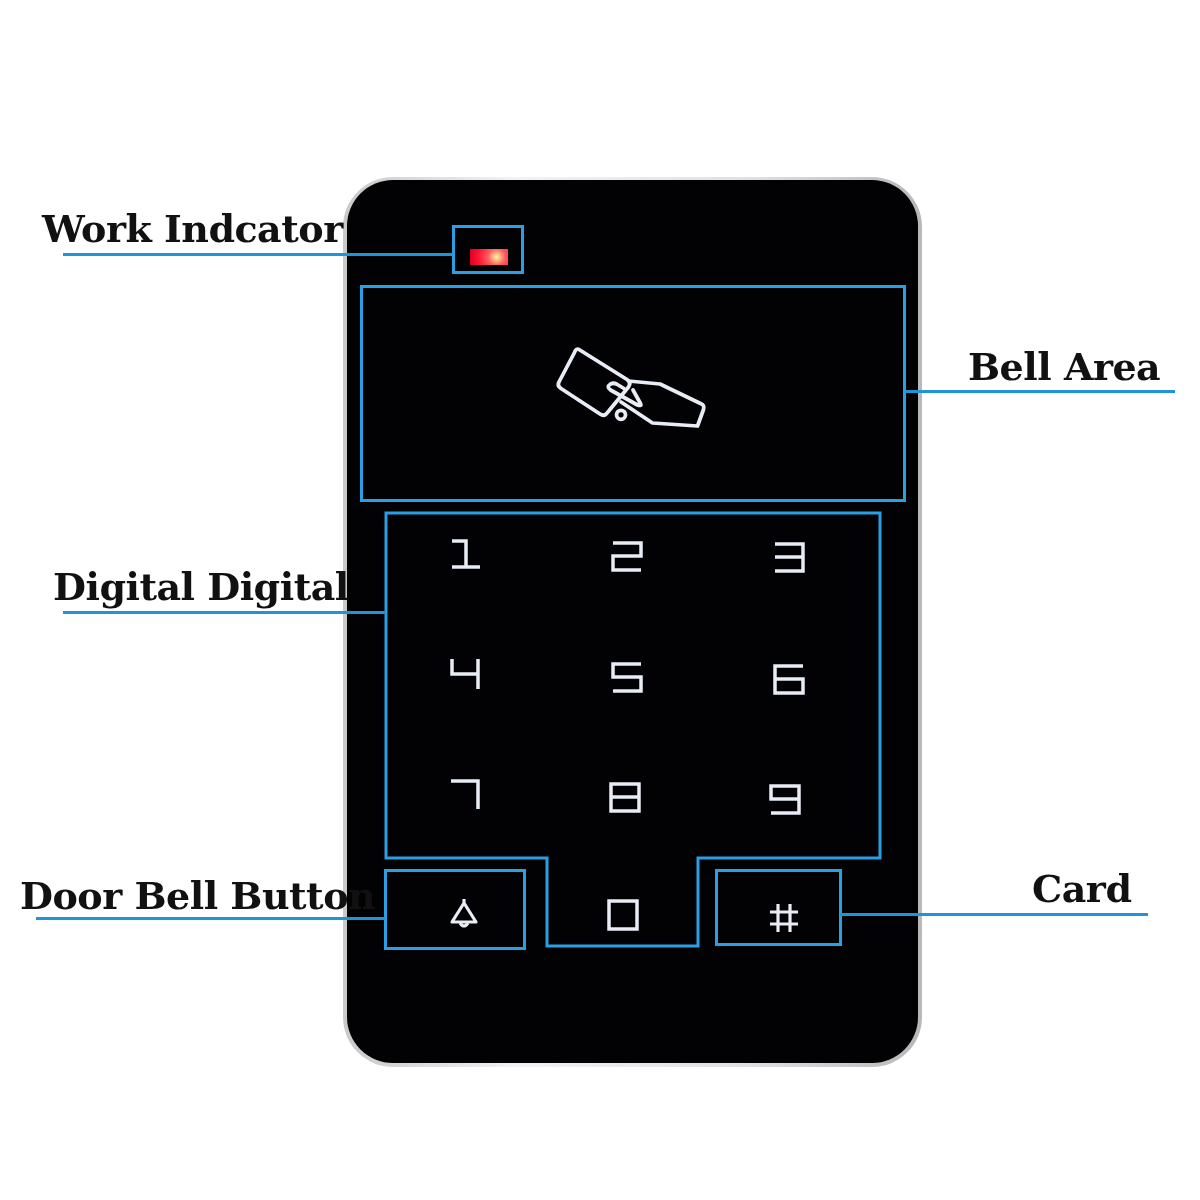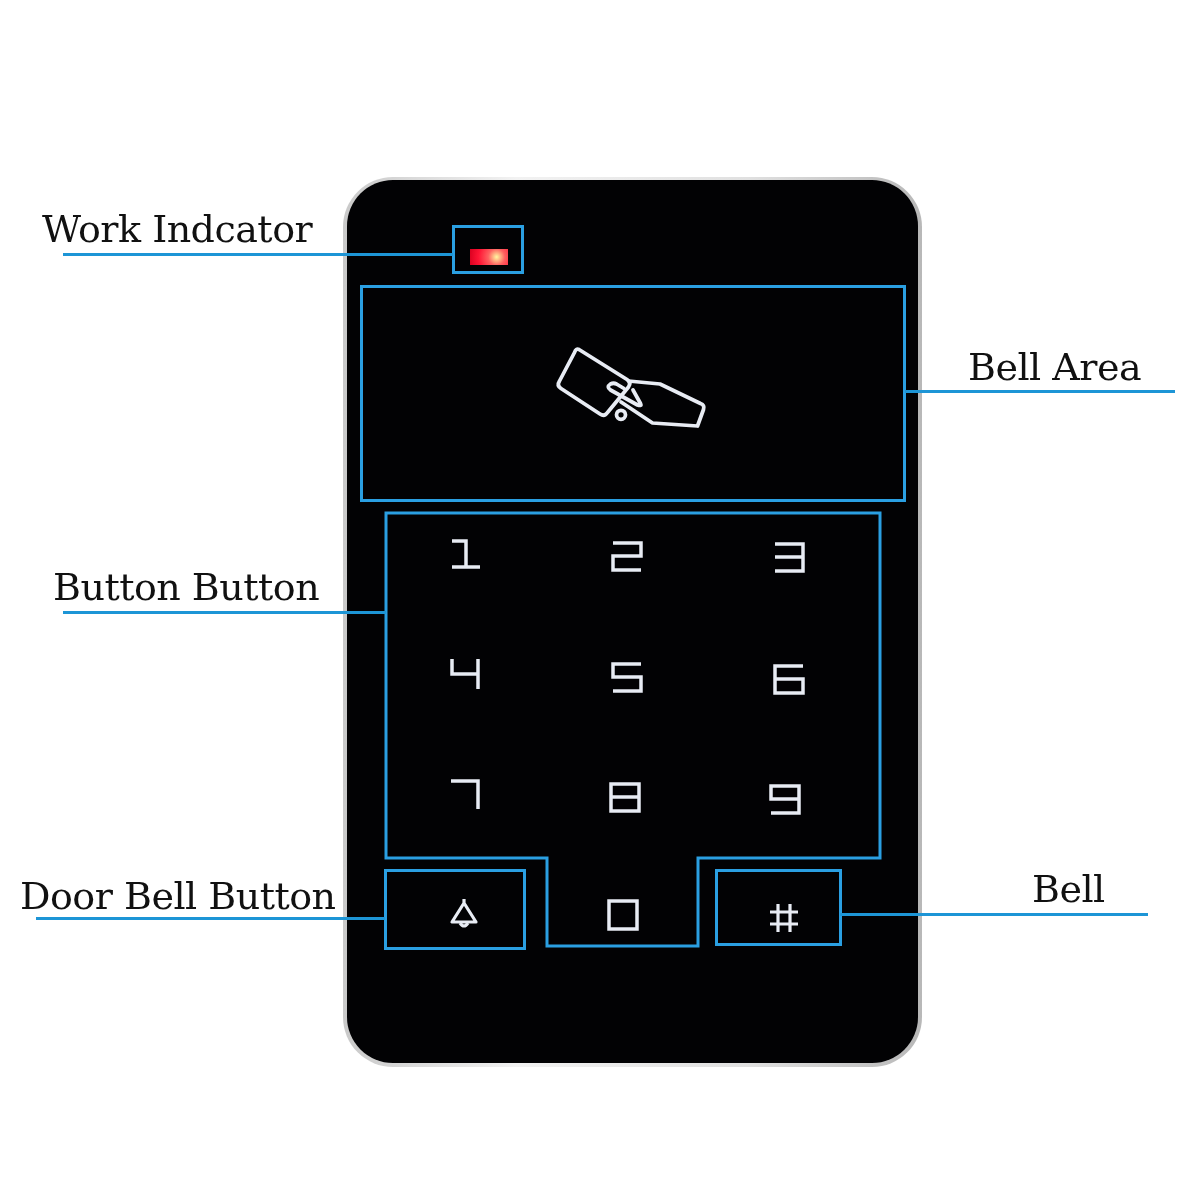--- a/index.html
+++ b/index.html
@@ -3,21 +3,21 @@
   <meta charset="utf-8">
   <style>
     html, body { margin:0; padding:0; background:#ffffff; }
     body { width:1200px; height:1200px; position:relative; overflow:hidden;
            font-family:"DejaVu Serif","Liberation Serif",serif; }
     .device-rim { position:absolute; left:343px; top:177px; width:579px; height:890px;
                   border-radius:50px; background:linear-gradient(90deg,#c9c9c9,#f2f2f2 30%,#e0e0e0 70%,#b8b8b8); }
     .device { position:absolute; left:347px; top:180px; width:571px; height:883px;
               border-radius:46px; background:#020204; }
     .box { position:absolute; border:3px solid #2a9fe2; box-sizing:border-box; }
-    .label { position:absolute; color:#111; font-weight:normal; font-size:38px; letter-spacing:-0.5px;
+    .label { position:absolute; color:#111; font-weight:bold; font-size:38px; letter-spacing:-0.5px;
              white-space:nowrap; line-height:1; }
     .line { position:absolute; height:3px; background:#1d95d6; }
     .key { position:absolute; width:60px; height:50px; display:flex; align-items:center; justify-content:center; }
     .led { position:absolute; left:470px; top:249px; width:38px; height:16px;
            background:radial-gradient(circle at 70% 50%, #fff7a0 0%, #ff6060 30%, #ff1535 65%, #d9001f 100%); }
   </style>
 </head>
 <body>
 
 <div class="device-rim"></div>
@@ -87,21 +87,21 @@
         <path d="M3 4 L31 4 L31 31 L3 31 Z M3 17 L31 17" fill="none" stroke="#e8ecf4" stroke-width="3.5"></path>
       </svg>
   </div>
   <div class="key" style="left:756px; top:775px;">
     <svg width="36" height="36" viewBox="0 0 36 36">
         <path d="M31 17 L3 17 L3 4 L31 4 L31 31 L3 31" fill="none" stroke="#e8ecf4" stroke-width="3.5"></path>
       </svg>
   </div>
 </div>
 
-<div class="label" style="left:53px; top:568px;">Button Button</div>
+<div class="label" style="left:53px; top:568px;">Digital Digital</div>
 <div class="line" style="left:63px; top:611px; width:323px;"></div>
 
 <div class="key" style="left:593px; top:890px;">
   <svg width="36" height="36" viewBox="0 0 36 36">
       <path d="M4 4 L32 4 L32 32 L4 32 Z" fill="none" stroke="#e8ecf4" stroke-width="3.5"></path>
     </svg>
 </div>
 
 <div class="box" style="left:384px; top:869px; width:142px; height:81px;"></div>
 <svg style="position:absolute; left:448px; top:896px;" width="32" height="34" viewBox="0 0 32 34">
@@ -112,14 +112,14 @@
 </svg>
 <div class="label" style="left:20px; top:877px;">Door Bell Button</div>
 <div class="line" style="left:36px; top:917px; width:349px;"></div>
 
 <div class="box" style="left:715px; top:869px; width:127px; height:77px;"></div>
 <svg style="position:absolute; left:768px; top:902px;" width="32" height="32" viewBox="0 0 32 32">
   <g fill="none" stroke="#e8ecf4" stroke-width="3.2">
     <path d="M10 2 L10 30 M22 2 L22 30 M2 10 L30 10 M2 22 L30 22"></path>
   </g>
 </svg>
-<div class="label" style="left:1032px; top:870px;">Bell</div>
+<div class="label" style="left:1032px; top:870px;">Card</div>
 <div class="line" style="left:840px; top:913px; width:308px;"></div>
 
 </body></html>

